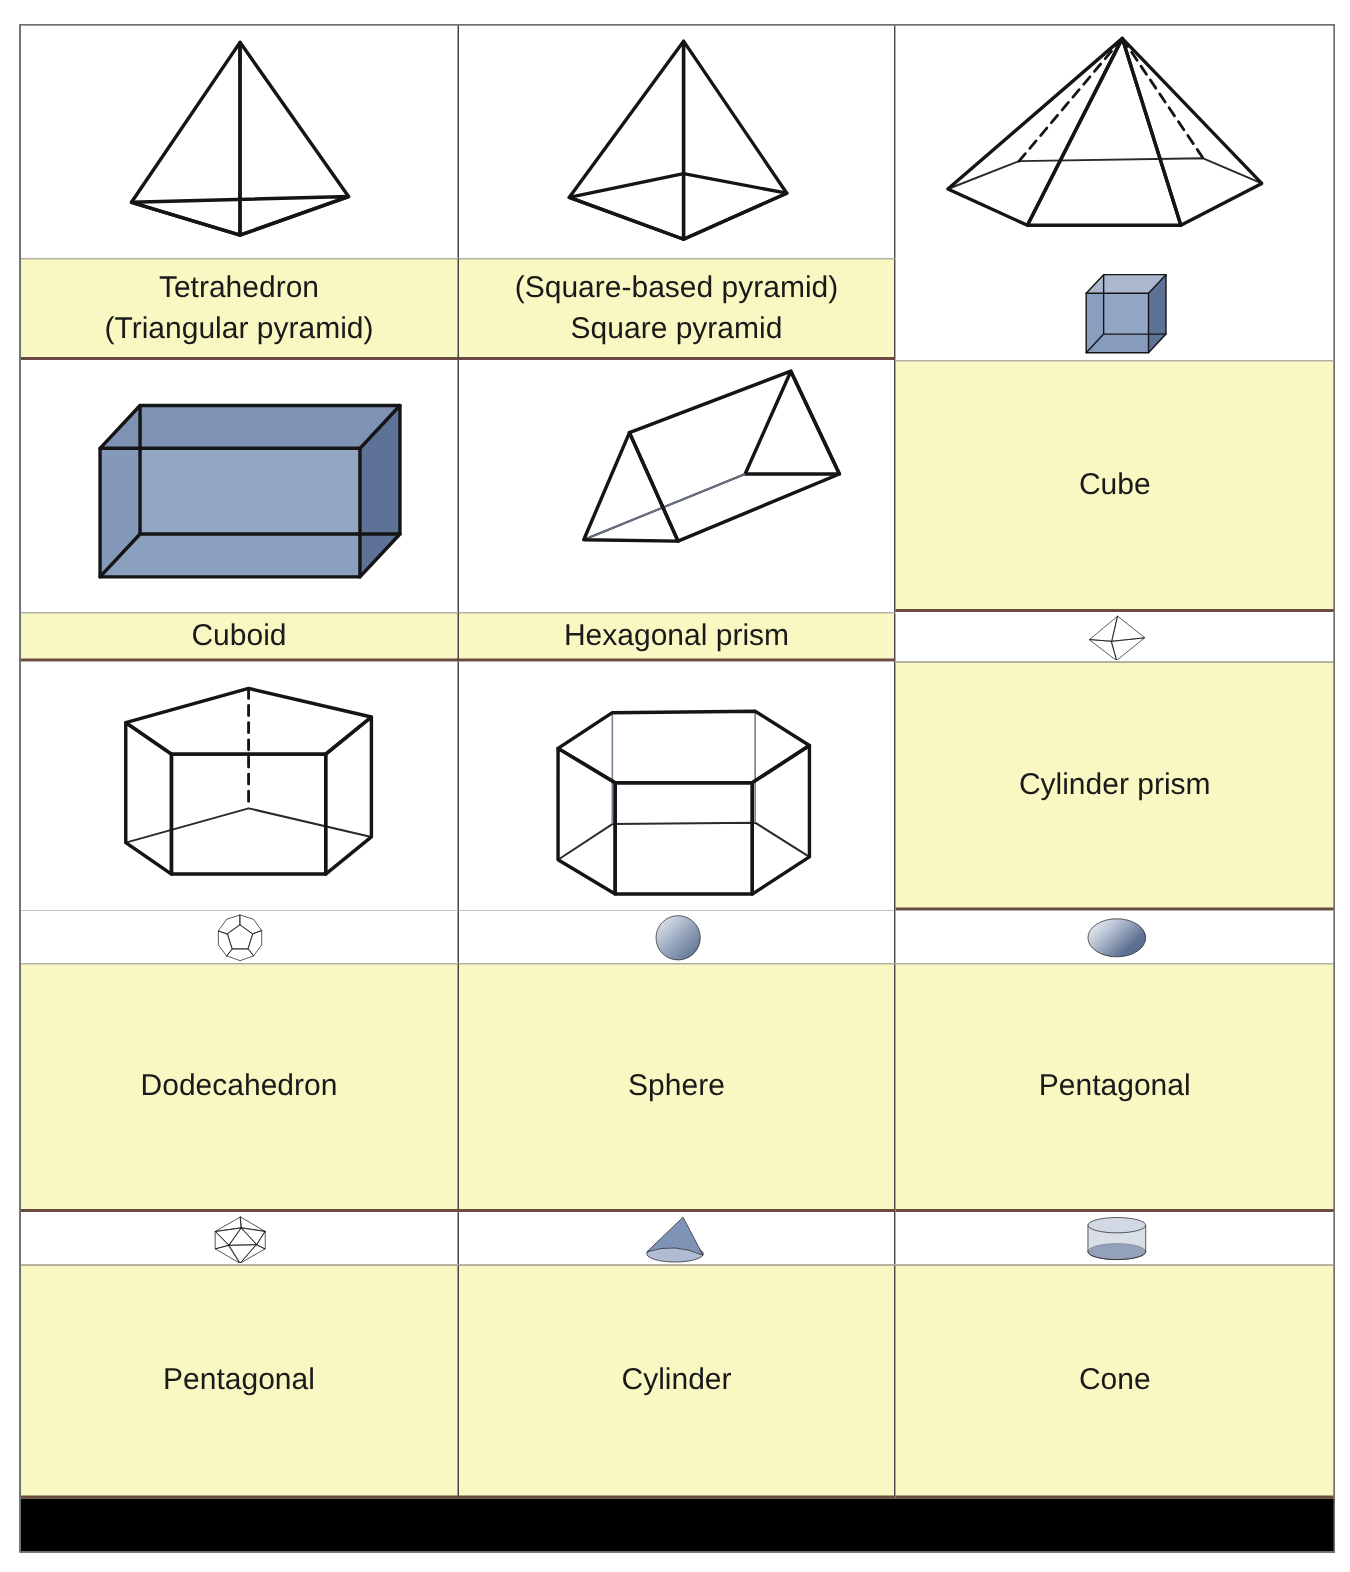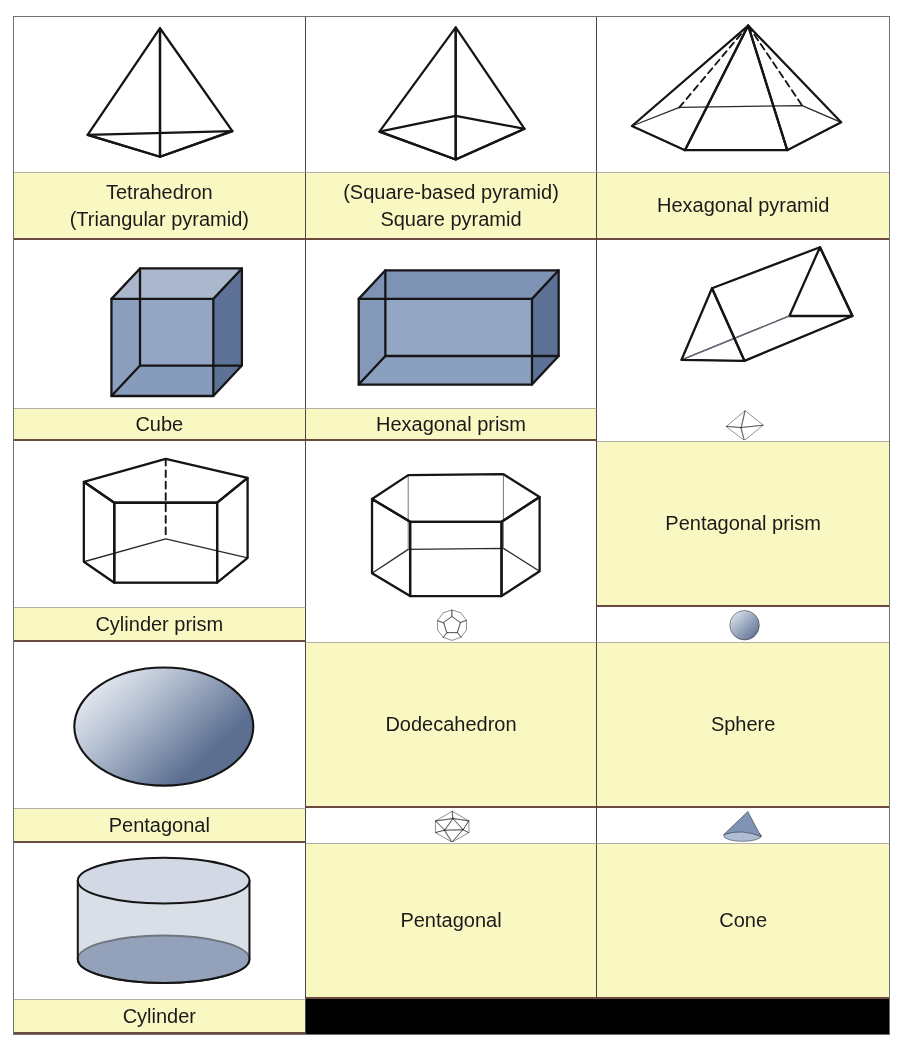--- a/index.html
+++ b/index.html
@@ -60,24 +60,20 @@
   </div>
 
   <div class="cell lab">
     <div>Tetrahedron</div>
     <div>(Triangular pyramid)</div>
   </div>
   <div class="cell lab">
     <div>(Square-based pyramid)</div>
     <div>Square pyramid</div>
   </div>
-  <div class="cell lab">
-    <div>Hexagonal pyramid</div>
-
-  </div>
 
   <div class="cell fig">
     <svg viewBox="0 0 290 168" preserveAspectRatio="xMidYMid meet">
       <polygon points="95,58 125,26 125,128 95,160" fill="#c8d1e0"></polygon>
       <polygon points="95,160 125,128 232,128 202,160" fill="#b3c0d3"></polygon>
       <polygon points="95,58 125,26 232,26 202,58" fill="#aab7cc"></polygon>
       <polygon points="202,58 232,26 232,128 202,160" fill="#5d7296"></polygon>
       <polygon points="95,58 202,58 202,160 95,160" fill="#8096b8" fill-opacity="0.86"></polygon>
       <polygon points="125,26 232,26 232,128 125,128" class="e"></polygon>
       <line x1="95" y1="58" x2="125" y2="26" class="e"></line>
@@ -115,20 +111,23 @@
       <line x1="80" y1="122" x2="193" y2="76" stroke="#6a7488" stroke-width="1.2"></line>
       <polygon points="112,47 225,4 259,76 146,123" fill="#7288ae" fill-opacity="0.95" class="e"></polygon>
       <polygon points="80,122 112,47 146,123" fill="url(#tpfront)" fill-opacity="0.92" class="e"></polygon>
     </svg>
   </div>
 
   <div class="cell lab">
     <div>Cube</div>
   </div>
   <div class="cell lab">
+    <div>Cuboid</div>
+  </div>
+  <div class="cell lab">
     <div>Hexagonal prism</div>
   </div>
 
   <div class="cell fig">
     <svg viewBox="0 0 290 164" preserveAspectRatio="xMidYMid meet">
       <polygon points="152,10 132,96 246,84" fill="#8296b8" class="e"></polygon>
       <polygon points="152,10 56,90 132,96" fill="#b5c2d6" class="e"></polygon>
       <polygon points="56,90 132,96 150,162" fill="#5d7296" class="e"></polygon>
       <polygon points="132,96 246,84 150,162" fill="#7187ab" class="e"></polygon>
     </svg>
@@ -148,23 +147,20 @@
       <polygon points="62,134 102,158 198,158 238,132 200,108 100,109" fill="#5d7398" class="t"></polygon>
       <line x1="100" y1="31" x2="100" y2="109" stroke="#7d8798" stroke-width="1.2"></line>
       <line x1="200" y1="30" x2="200" y2="108" stroke="#7d8798" stroke-width="1.2"></line>
       <polygon points="198,80 238,54 238,132 198,158" fill="#d6dce7" fill-opacity="0.92" class="e"></polygon>
       <polygon points="62,56 102,80 102,158 62,134" fill="#7f8b9e" class="e"></polygon>
       <polygon points="102,80 198,80 198,158 102,158" fill="#b7c2d3" fill-opacity="0.6" class="e"></polygon>
       <polygon points="62,56 102,80 198,80 238,54 200,30 100,31" fill="#a9b8cf" class="e"></polygon>
     </svg>
   </div>
 
-  <div class="cell lab">
-    <div>Pentagonal prism</div>
-  </div>
   <div class="cell lab">
     <div>Cylinder prism</div>
   </div>
 
   <div class="cell fig">
     <svg viewBox="0 0 290 172" preserveAspectRatio="xMidYMid meet">
       <polygon points="107,75 150,44 150,10 104,25 76,64" fill="#b6c2d5" class="e"></polygon>
       <polygon points="150,44 193,75 224,64 196,25 150,10" fill="#8499ba" class="e"></polygon>
       <polygon points="193,75 177,126 196,150 224,112 224,64" fill="#6a80a5" class="e"></polygon>
       <polygon points="177,126 123,126 104,150 150,166 196,150" fill="#5d7296" class="e"></polygon>
@@ -233,19 +229,19 @@
       <ellipse cx="150" cy="124" rx="94" ry="26" fill="#64789c" stroke="#151515" stroke-width="2"></ellipse>
       <path d="M56,38 L56,124 A94,26 0 0 0 244,124 L244,38 Z" fill="#bac4d4" fill-opacity="0.55" stroke="#151515" stroke-width="2.2"></path>
       <ellipse cx="150" cy="38" rx="94" ry="25" fill="#d2d9e4" stroke="#151515" stroke-width="2.2"></ellipse>
     </svg>
   </div>
 
   <div class="cell lab">
     <div>Pentagonal</div>
   </div>
   <div class="cell lab">
+    <div>Cylinder</div>
+  </div>
+  <div class="cell lab">
     <div>Cone</div>
   </div>
-  <div class="cell lab">
-    <div>Cylinder</div>
-  </div>
 
 </div>
 
 </body></html>

